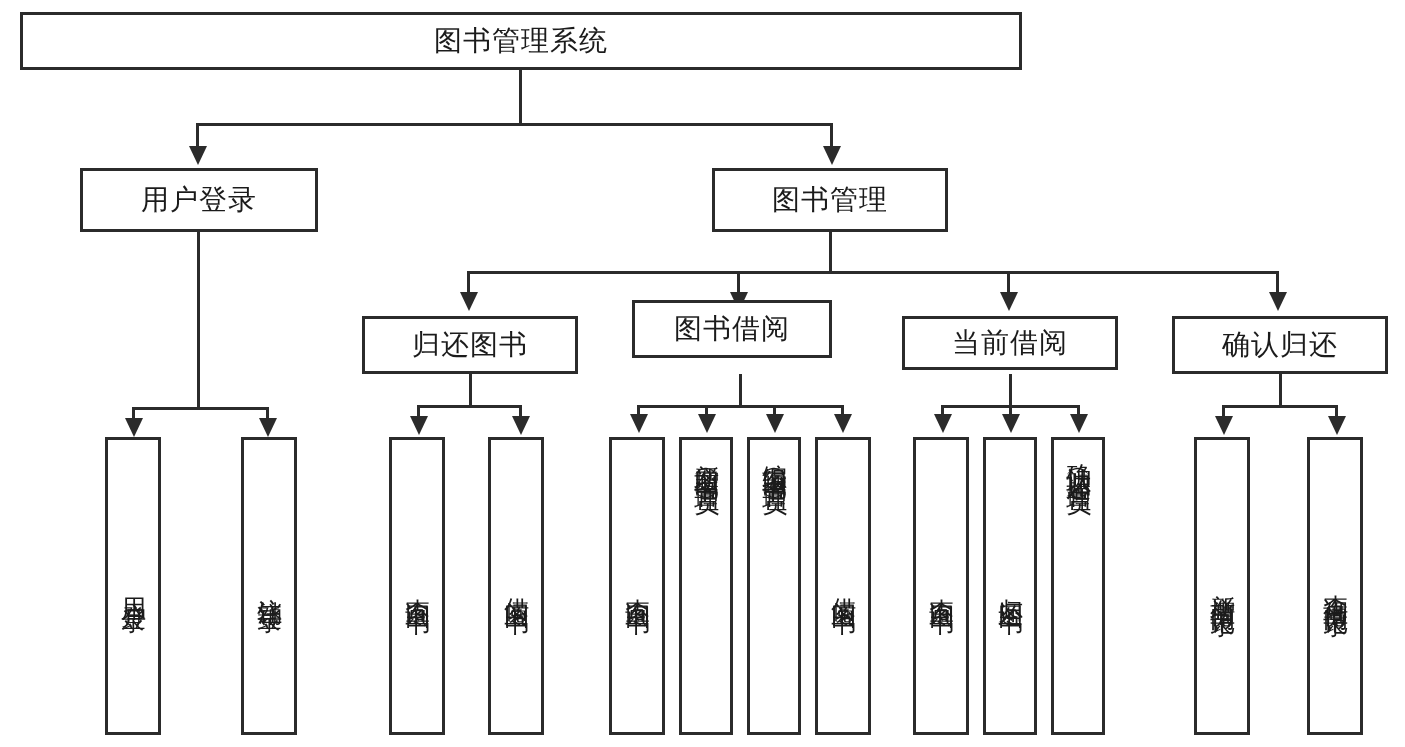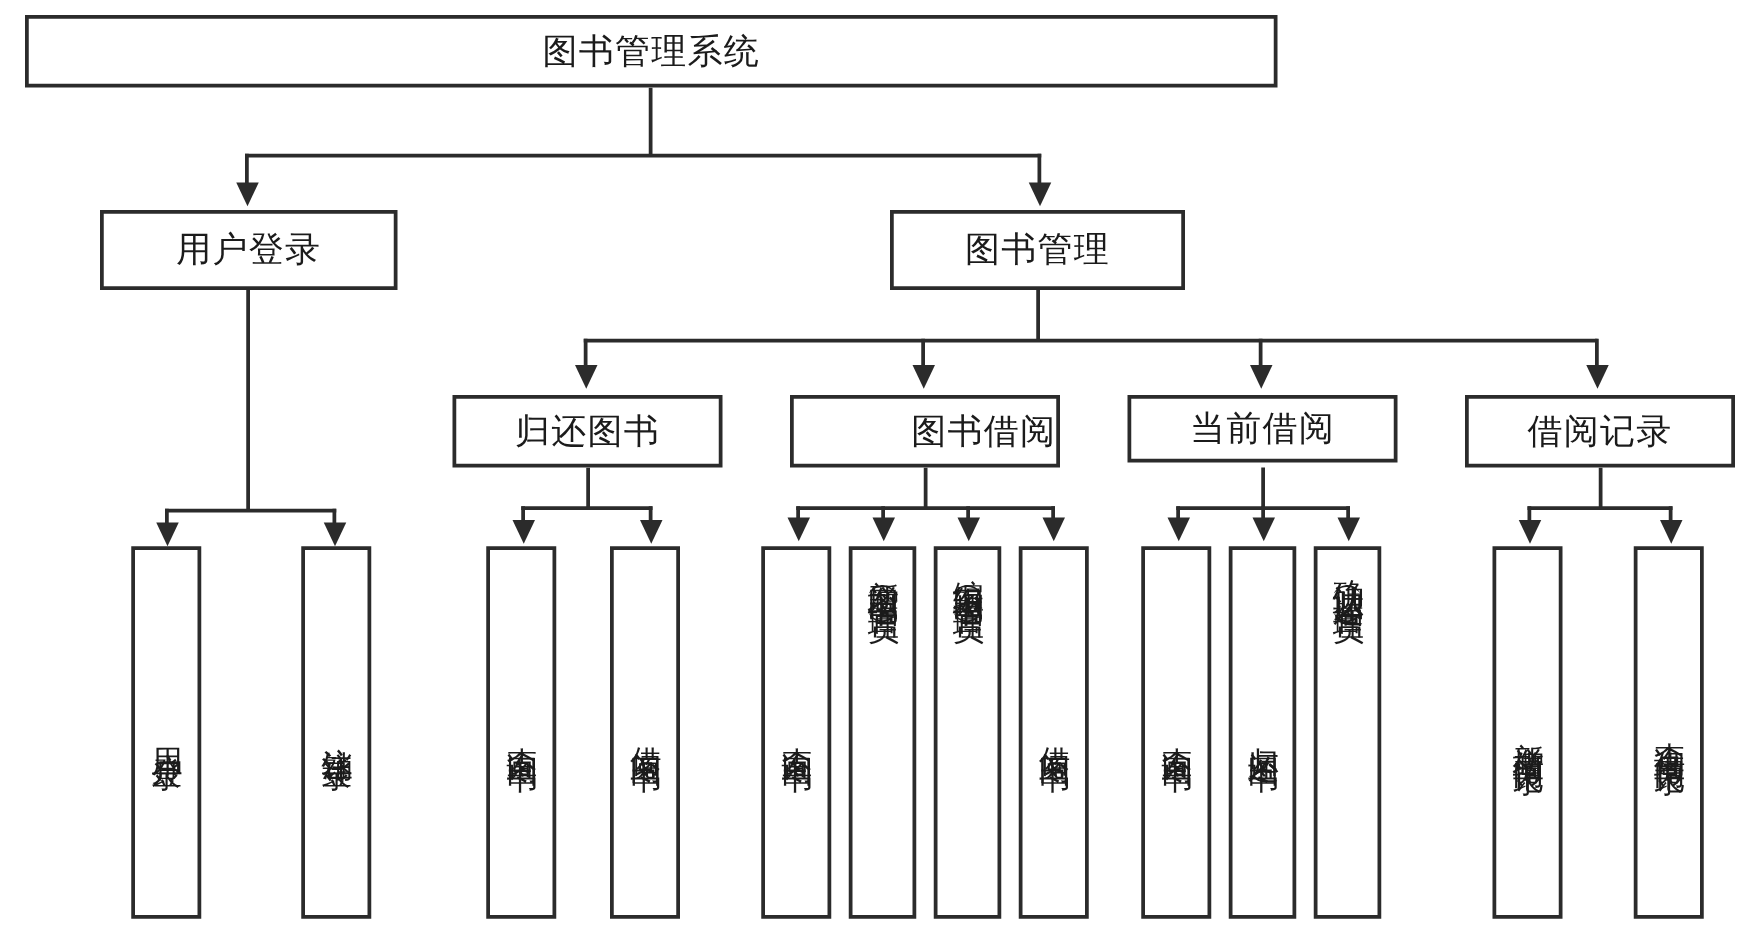--- a/index.html
+++ b/index.html
@@ -118,28 +118,28 @@
   <div class="line vline" style="left:737px; top:271px; height:23px;"></div>
   <div class="arrow" style="left:730px; top:292px;"></div>
   <div class="line vline" style="left:1007px; top:271px; height:23px;"></div>
   <div class="arrow" style="left:1000px; top:292px;"></div>
   <div class="line vline" style="left:1276px; top:271px; height:23px;"></div>
   <div class="arrow" style="left:1269px; top:292px;"></div>
 
   <div class="box" style="left:362px; top:316px; width:216px; height:58px;">
     <span class="label">归还图书</span>
   </div>
-  <div class="box" style="left:632px; top:316px; width:216px; height:58px;justify-content:flex-end;">
+  <div class="box" style="left:632px; top:300px; width:200px; height:58px;">
     <span class="label">图书借阅</span>
   </div>
   <div class="box" style="left:902px; top:316px; width:216px; height:54px;">
     <span class="label">当前借阅</span>
   </div>
   <div class="box" style="left:1172px; top:316px; width:216px; height:58px;">
-    <span class="label">借阅记录</span>
+    <span class="label">确认归还</span>
   </div>
 
   <div class="line vline" style="left:469px; top:374px; height:33px;"></div>
   <div class="line hline" style="left:417px; top:405px; width:105px;"></div>
   <div class="line vline" style="left:417px; top:405px; height:14px;"></div>
   <div class="arrow" style="left:410px; top:416px;"></div>
   <div class="line vline" style="left:519px; top:405px; height:14px;"></div>
   <div class="arrow" style="left:512px; top:416px;"></div>
 
   <div class="line vline" style="left:739px; top:374px; height:33px;"></div>

